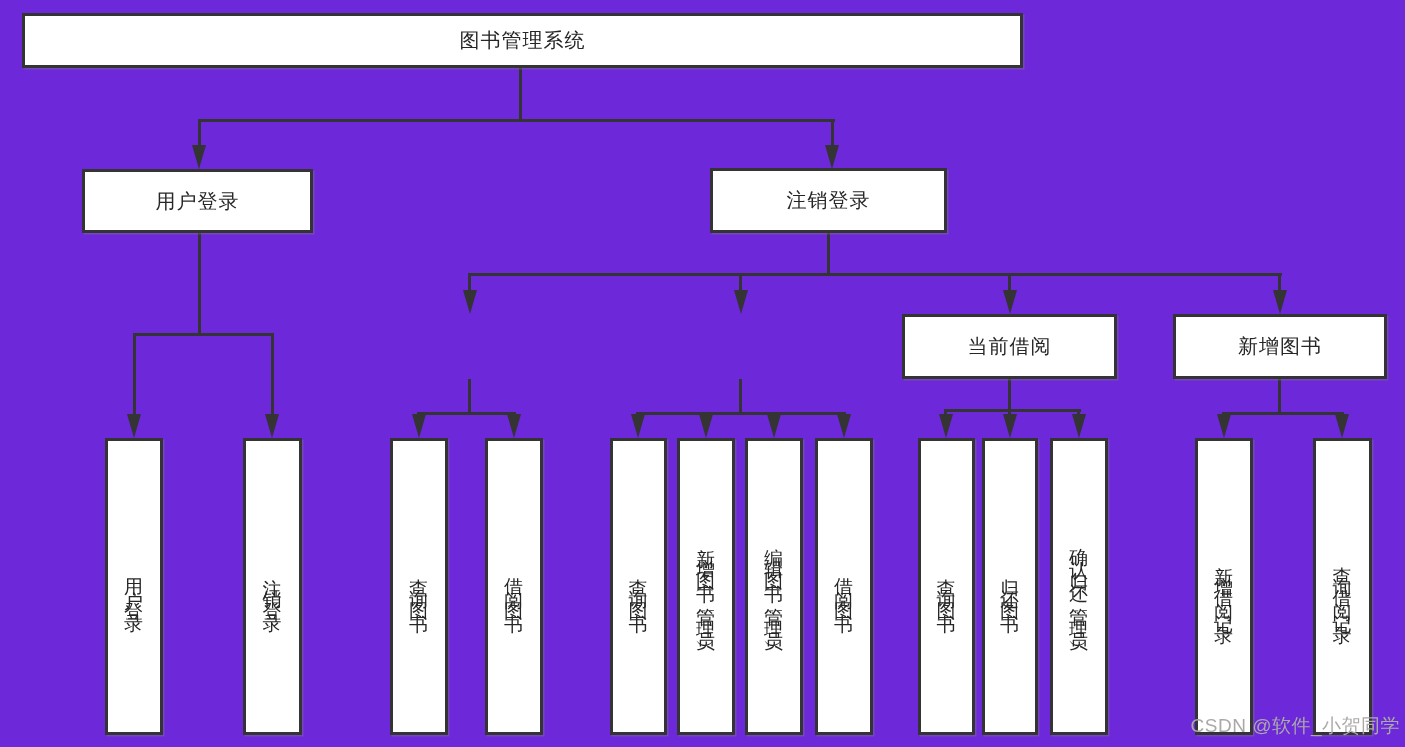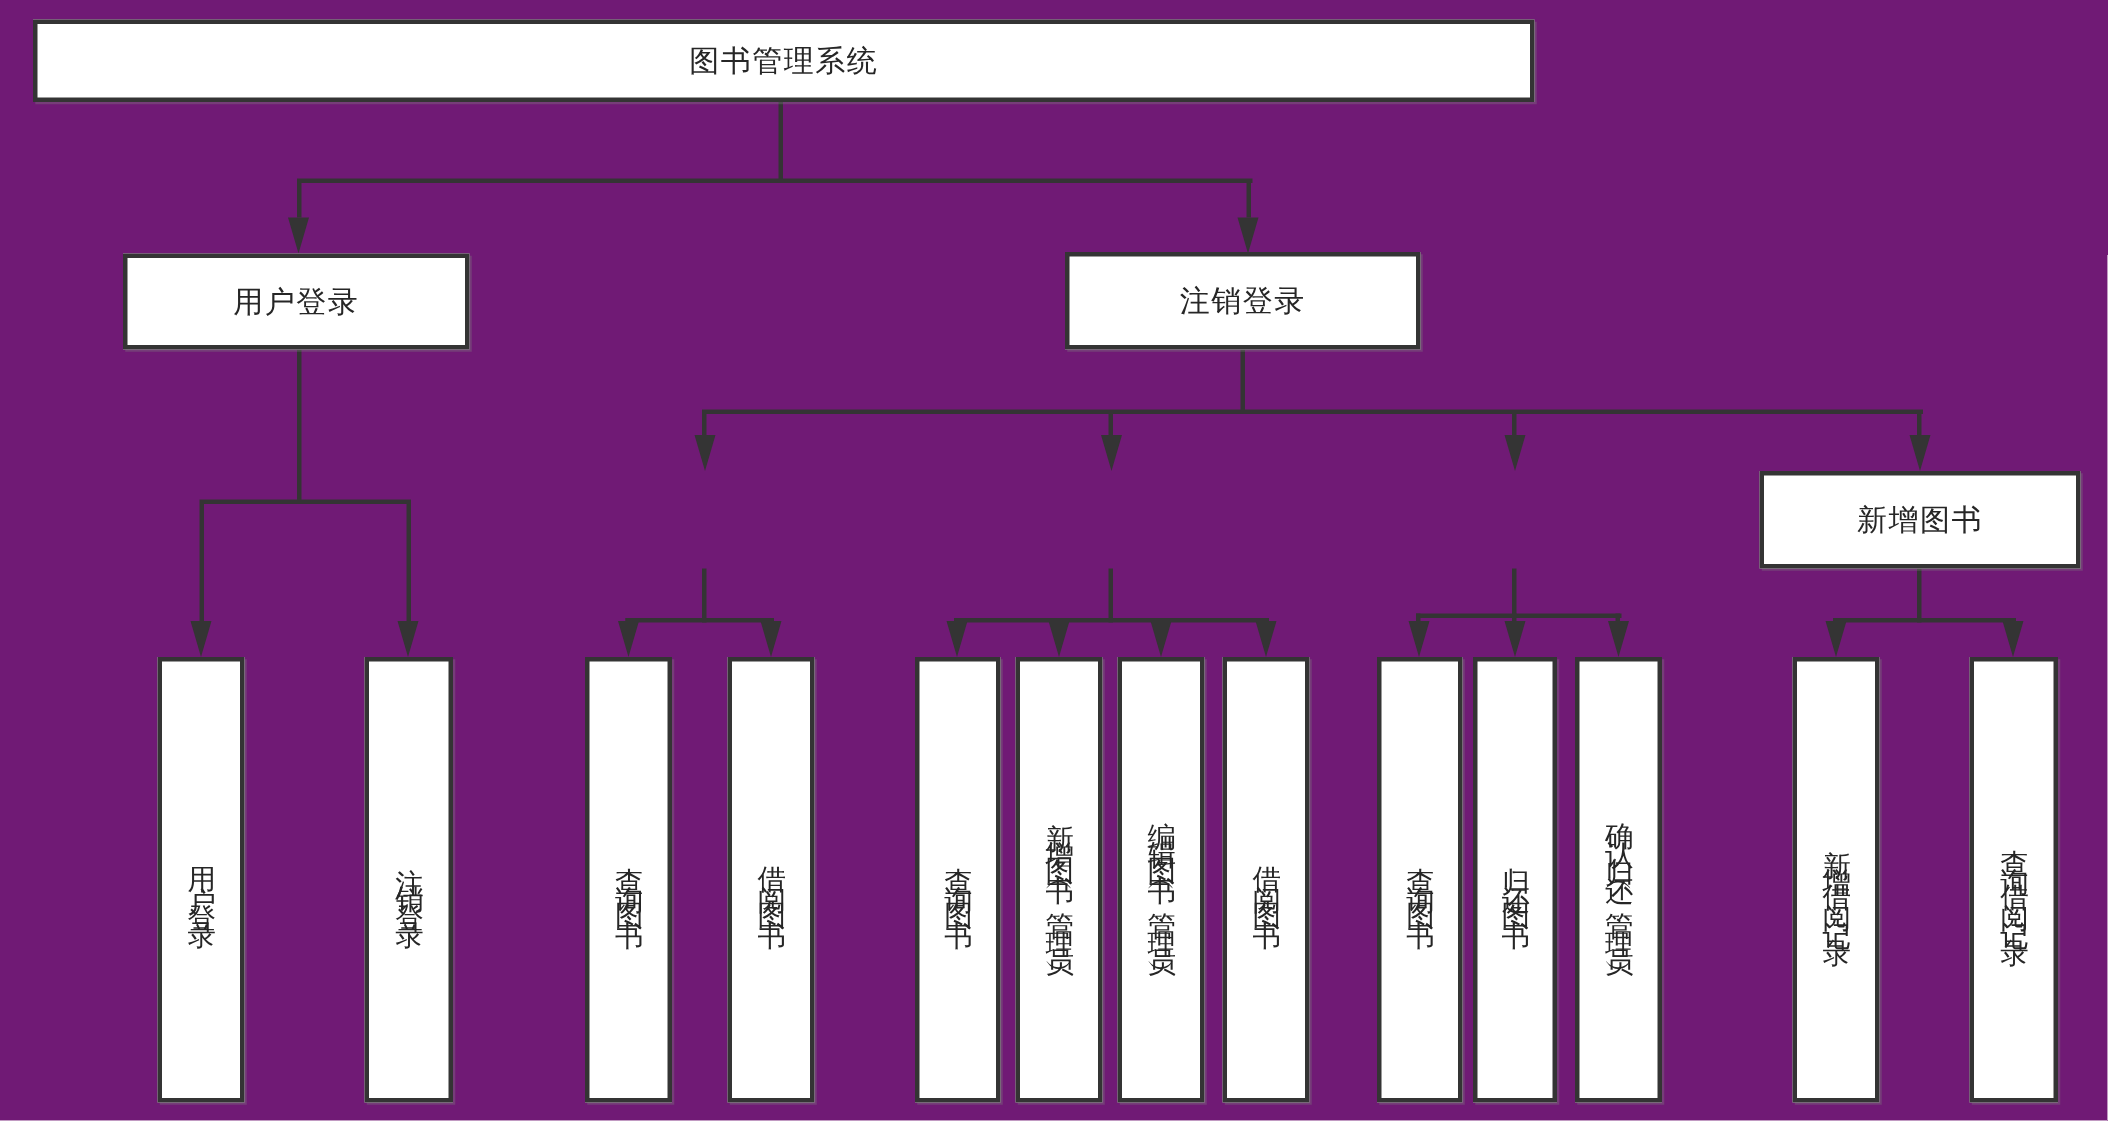--- a/index.html
+++ b/index.html
@@ -1,17 +1,17 @@
 <!DOCTYPE html>
 <html><head>
 <meta charset="utf-8">
 <style>
   html,body{margin:0;padding:0;background:#fff;}
   .canvas{
-    position:relative;width:1405px;height:747px;background:#701a75;overflow:hidden;
+    position:relative;width:1405px;height:747px;background:#6d28d9;overflow:hidden;
     font-family:"Liberation Sans",sans-serif;color:#262626;
   }
   .box{
     position:absolute;box-sizing:border-box;background:#fff;border:3px solid #343434;
     display:flex;align-items:center;justify-content:center;
     box-shadow:1.5px 1.5px 0 rgba(130,130,130,0.35);
   }
   .hbox{font-size:20px;letter-spacing:1px;}
   .vbox{writing-mode:vertical-rl;text-orientation:mixed;font-size:19px;letter-spacing:12px;line-height:1;}
   .vbox span{display:block;}
@@ -96,20 +96,23 @@
     <span>图书管理系统</span>
   </div>
 
   <div class="box hbox" style="left:82px;top:169px;width:231px;height:64px;">
     <span>用户登录</span>
   </div>
   <div class="box hbox" style="left:710px;top:168px;width:237px;height:65px;">
     <span>注销登录</span>
   </div>
 
+  <div class="box hbox" style="left:902px;top:314px;width:215px;height:65px;">
+    <span>当前借阅</span>
+  </div>
   <div class="box hbox" style="left:1173px;top:314px;width:214px;height:65px;">
     <span>新增图书</span>
   </div>
 
   <div class="box vbox" style="left:105px;top:438px;width:58px;height:297px;">
     <span>用户登录</span>
   </div>
   <div class="box vbox" style="left:243px;top:438px;width:59px;height:297px;">
     <span>注销登录</span>
   </div>
@@ -140,14 +143,15 @@
   <div class="box vbox" style="left:1050px;top:438px;width:58px;height:297px;">
     <span>确认归还（管理员）</span>
   </div>
   <div class="box vbox" style="left:1195px;top:438px;width:58px;height:297px;">
     <span>新增借阅记录</span>
   </div>
   <div class="box vbox" style="left:1313px;top:438px;width:59px;height:297px;">
     <span>查询借阅记录</span>
   </div>
 
+  <div class="watermark">CSDN @软件_小贺同学</div>
 
 </div>
 
 </body></html>

